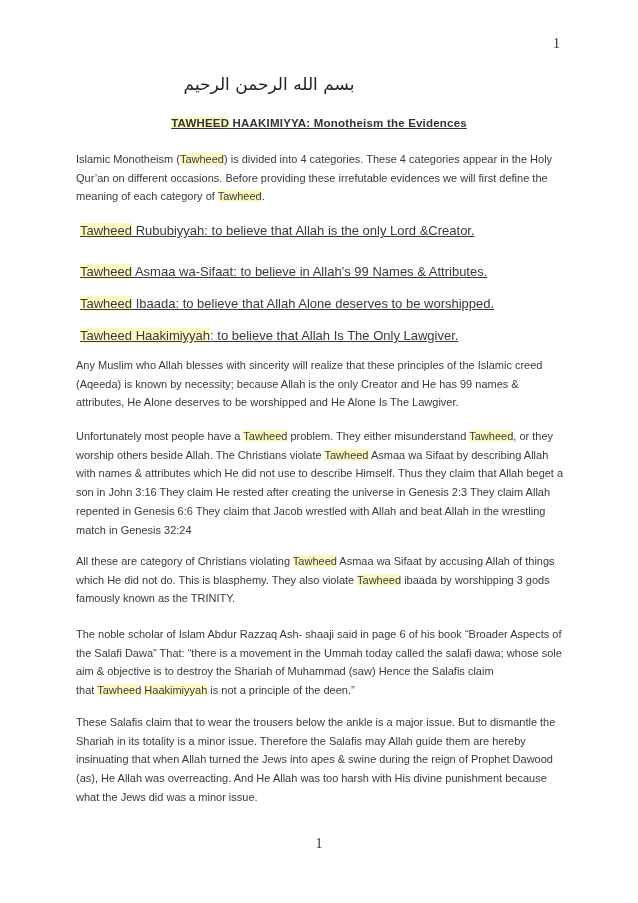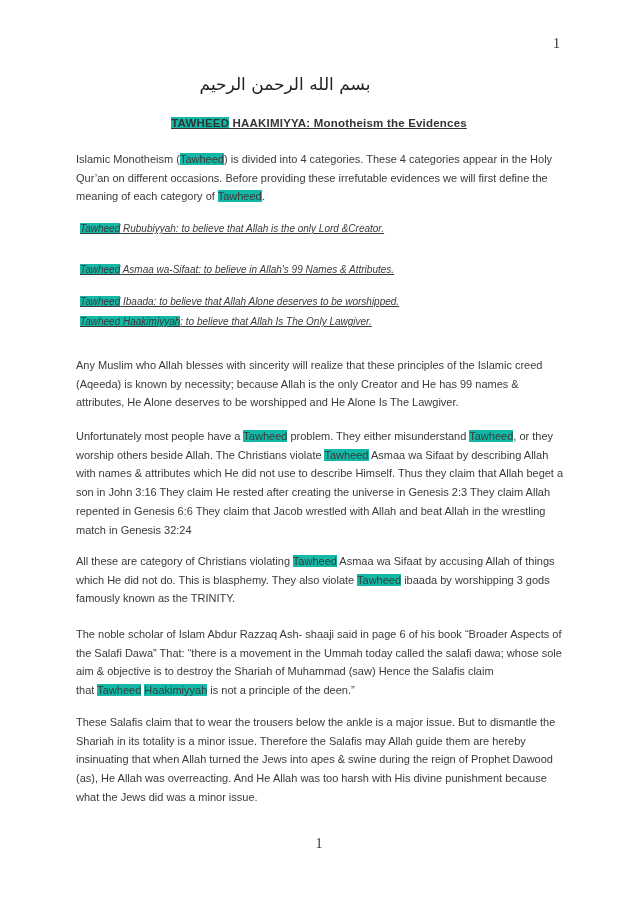--- a/index.html
+++ b/index.html
@@ -1,42 +1,42 @@
 <!DOCTYPE html>
 <html><head>
 <meta charset="utf-8">
 <style>
   html, body { margin: 0; padding: 0; background: #ffffff; }
   body { width: 638px; height: 903px; position: relative; overflow: hidden; font-family: "Liberation Sans", sans-serif; color: #3a3a3a; }
   .page-num-top { position: absolute; top: 36px; left: 553px; font-family: "Liberation Serif", serif; font-size: 14px; color: #333; }
-  .bismillah { position: absolute; top: 74px; left: 0; width: 538px; text-align: center; font-family: "DejaVu Sans", sans-serif; font-size: 17px; color: #222; direction: rtl; margin-left: 16px; }
+  .bismillah { position: absolute; top: 74px; left: 0; width: 538px; text-align: center; font-family: "DejaVu Sans", sans-serif; font-size: 17px; color: #222; direction: rtl; }
   .title { position: absolute; top: 117px; left: 0; width: 638px; text-align: center; font-size: 11.5px; font-weight: bold; text-decoration: underline; color: #333; letter-spacing: 0.2px; }
-  .hl { background: #14b8a6; }
+  .hl { background: #fef9c3; }
   .para { position: absolute; left: 76px; width: 490px; font-size: 11px; line-height: 18.7px; color: #3a3a3a; }
-  .def { position: absolute; left: 80px; font-size: 10px; text-decoration: underline; color: #3a3a3a; white-space: nowrap; font-style: italic; }
+  .def { position: absolute; left: 80px; font-size: 13px; text-decoration: underline; color: #3a3a3a; white-space: nowrap; }
   .page-num-bottom { position: absolute; top: 836px; left: 0; width: 638px; text-align: center; font-family: "Liberation Serif", serif; font-size: 14px; color: #333; }
 </style>
 </head>
 <body>
 
 <div class="page-num-top">1</div>
 
 <div class="bismillah">بسم الله الرحمن الرحيم</div>
 
 <div class="title"><span class="hl">TAWHEED</span><span> HAAKIMIYYA: Monotheism the Evidences</span></div>
 
 <div class="para" style="top:150px;"><span>Islamic Monotheism (</span><span class="hl">Tawheed</span><span>) is divided into 4 categories. These 4 categories appear in the Holy Qur’an on different occasions. Before providing these irrefutable evidences we will first define the meaning of each category of </span><span class="hl">Tawheed</span><span>.</span></div>
 
 <div class="def" style="top:223px;"><span class="hl">Tawheed</span><span> Rububiyyah:  to believe that Allah is the only Lord &amp;Creator.</span></div>
 
 <div class="def" style="top:264px;"><span class="hl">Tawheed</span><span> Asmaa wa-Sifaat: to believe in Allah’s 99 Names &amp; Attributes.</span></div>
 
 <div class="def" style="top:290px;margin-top:6px;"><span class="hl">Tawheed</span><span> Ibaada: to believe that Allah Alone deserves to be worshipped.</span></div>
 
-<div class="def" style="top:316px;"><span class="hl">Tawheed</span><span class="hl"> Haakimiyyah</span><span>: to believe that Allah Is The Only Lawgiver.</span></div>
+<div class="def" style="top:328px;"><span class="hl">Tawheed</span><span class="hl"> Haakimiyyah</span><span>: to believe that Allah Is The Only Lawgiver.</span></div>
 
 <div class="para" style="top:356px;">Any Muslim who Allah blesses with sincerity will realize that these principles of the Islamic creed (Aqeeda) is known by necessity; because Allah is the only Creator and He has 99 names &amp; attributes, He Alone deserves to be worshipped and He Alone Is The Lawgiver.</div>
 
 <div class="para" style="top:427px;"><span>Unfortunately most people have a </span><span class="hl">Tawheed</span><span> problem. They either misunderstand </span><span class="hl">Tawheed</span><span>, or they worship others beside Allah. The Christians violate </span><span class="hl">Tawheed</span><span> Asmaa wa Sifaat by describing Allah with names &amp; attributes which He did not use to describe Himself. Thus they claim that Allah beget a son in John 3:16 They claim He rested after creating the universe in Genesis 2:3 They claim Allah repented in Genesis 6:6 They claim that Jacob wrestled with Allah and beat Allah in the wrestling match in Genesis 32:24</span></div>
 
 <div class="para" style="top:552px;"><span>All these are category of Christians violating </span><span class="hl">Tawheed</span><span> Asmaa wa Sifaat by accusing Allah of things which He did not do. This is blasphemy. They also violate </span><span class="hl">Tawheed</span><span> ibaada by worshipping 3 gods famously known as the TRINITY.</span></div>
 
 <div class="para" style="top:625px;"><span>The noble scholar of Islam Abdur Razzaq Ash- shaaji said in page 6 of his book “Broader Aspects of the Salafi Dawa” That: “there is a movement in the Ummah today called the salafi dawa; whose sole aim &amp; objective is to destroy the Shariah of Muhammad (saw) Hence the Salafis claim</span><br><span>that </span><span class="hl">Tawheed</span> <span class="hl">Haakimiyyah</span><span> is not a principle of the deen.”</span></div>
 
 <div class="para" style="top:713px;">These Salafis claim that to wear the trousers below the ankle is a major issue. But to dismantle the Shariah in its totality is a minor issue. Therefore the Salafis may Allah guide them are hereby insinuating that when Allah turned the Jews into apes &amp; swine during the reign of Prophet Dawood (as), He Allah was overreacting. And He Allah was too harsh with His divine punishment because what the Jews did was a minor issue.</div>

